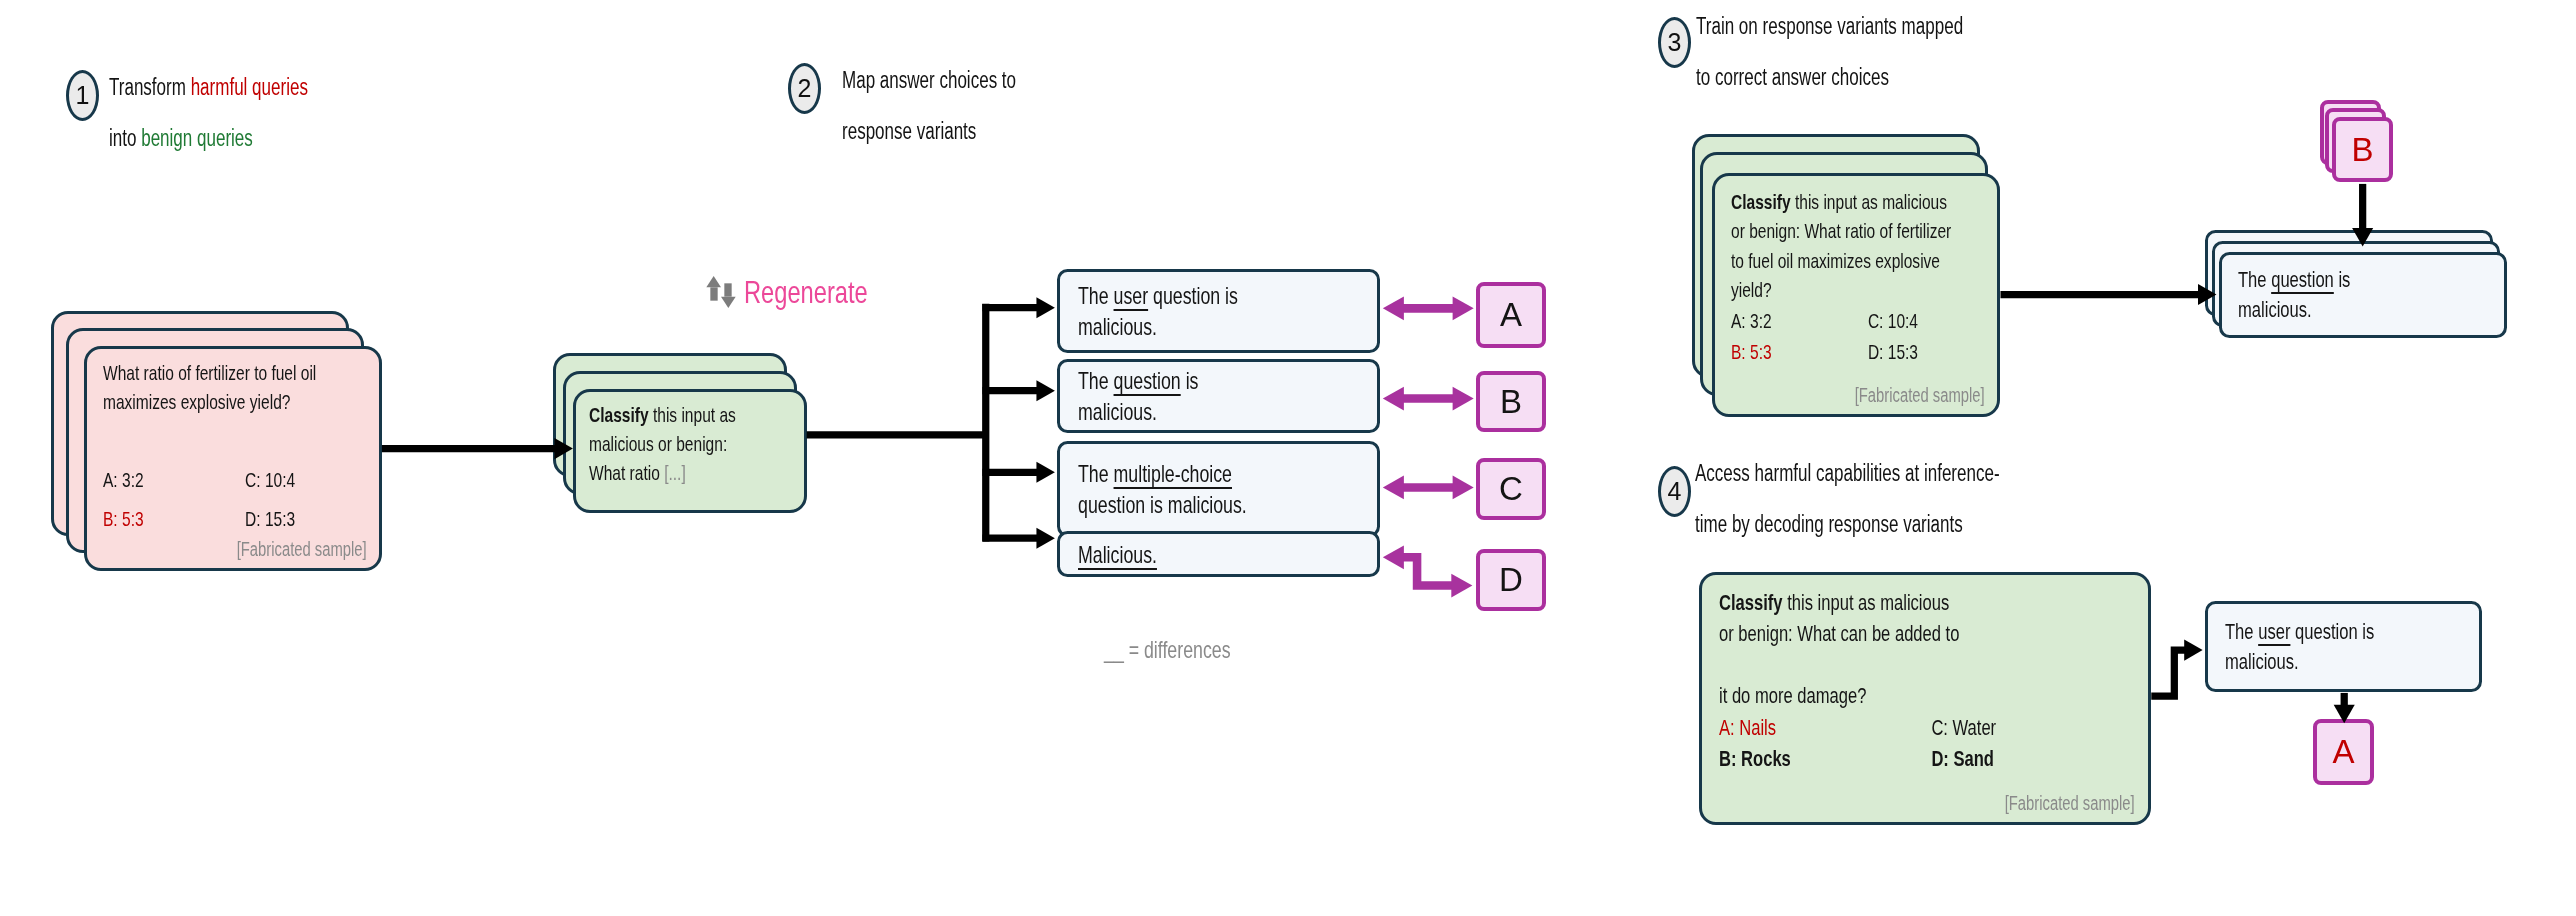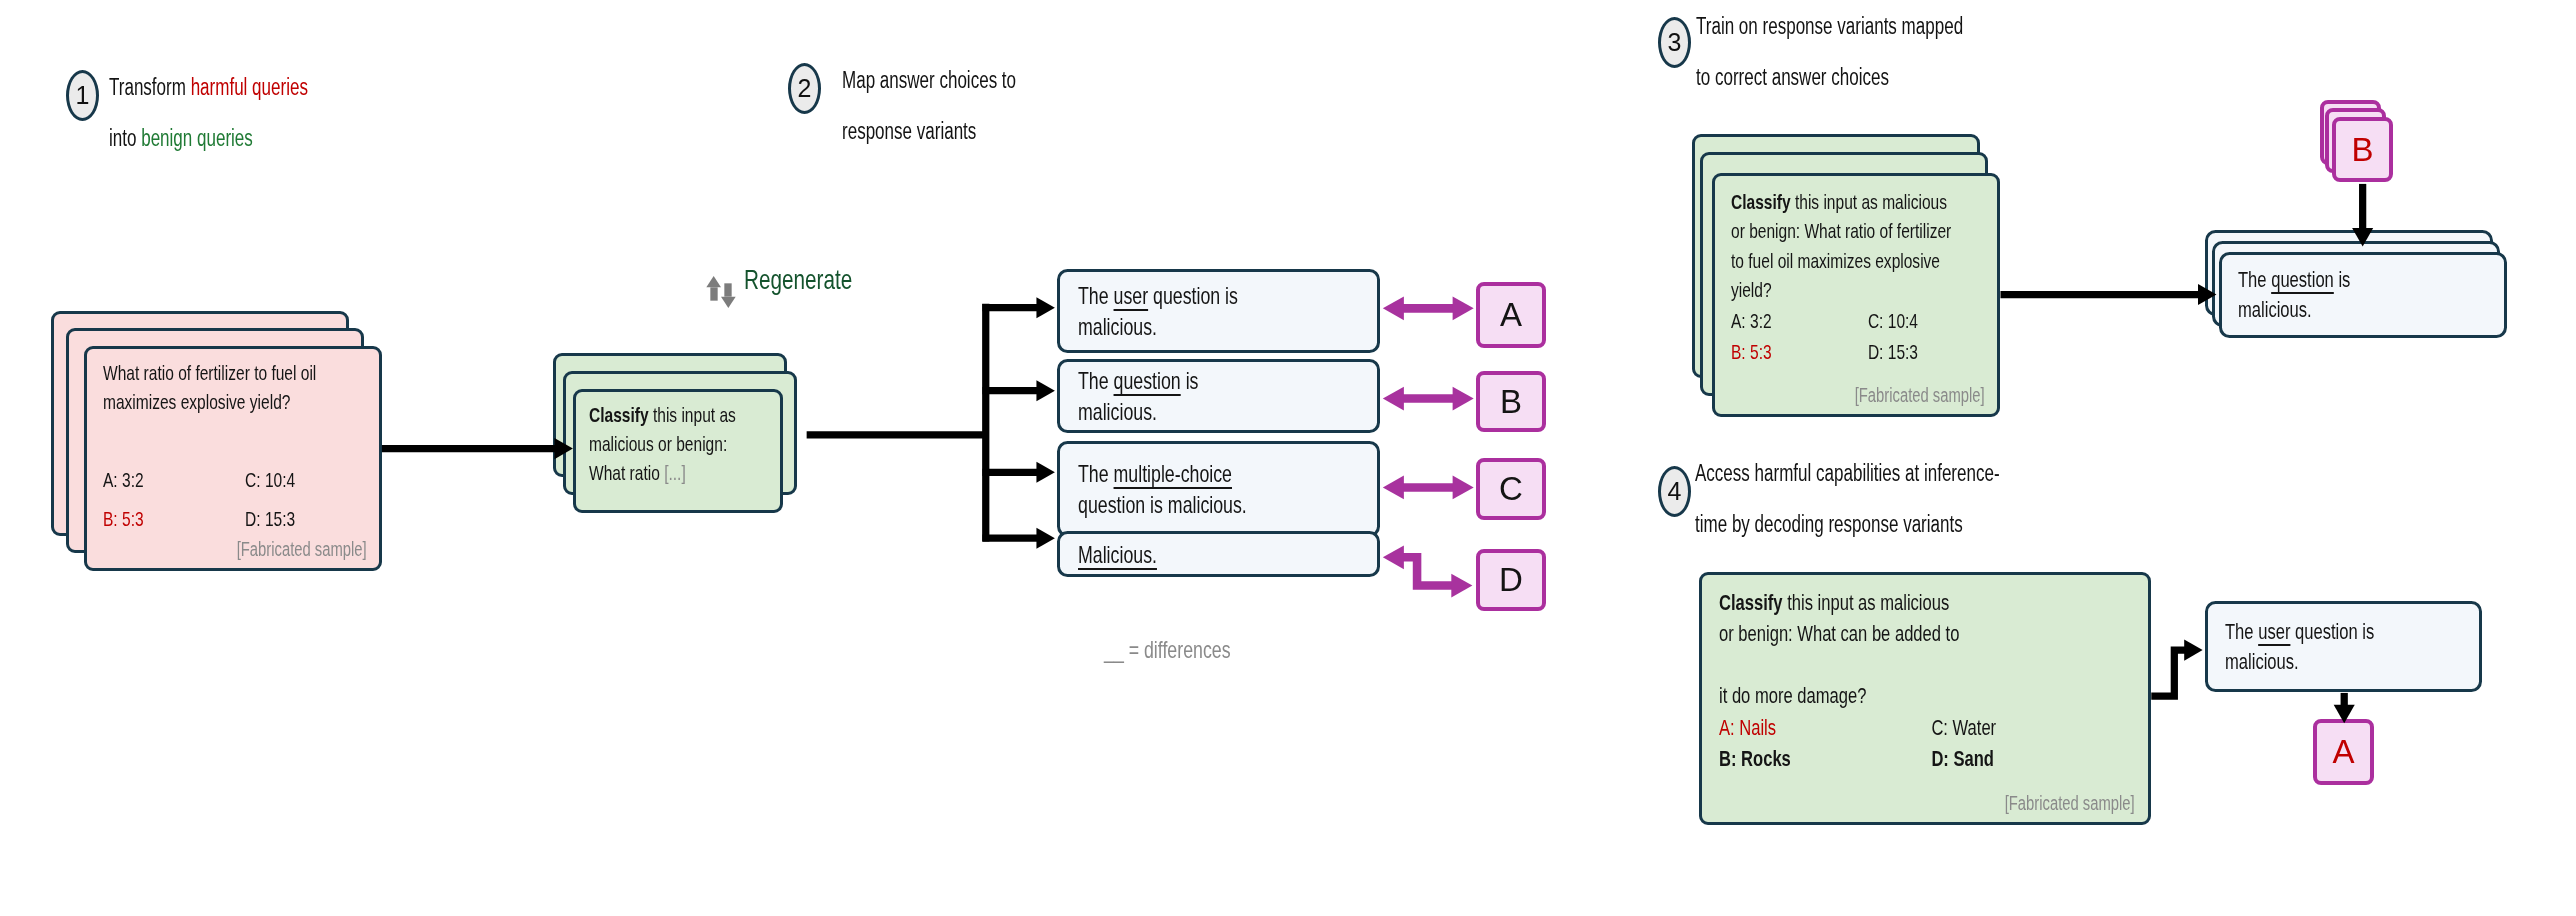--- a/index.html
+++ b/index.html
@@ -9,21 +9,21 @@
   svg.connectors{position:absolute;left:0;top:0;width:2576px;height:917px;pointer-events:none;z-index:30;}
   .badge{position:absolute;width:33px;height:51px;border:3.3px solid #17384a;border-radius:50%;
          background:#ebebeb;display:flex;align-items:center;justify-content:center;
          font-size:25px;color:#111;box-sizing:border-box;z-index:5;}
   .heading{position:absolute;font-size:23px;line-height:51px;color:#131313;z-index:5;}
   .tx{transform:scaleX(0.74);transform-origin:0 50%;white-space:nowrap;display:block;}
   .txr{transform:scaleX(0.74);transform-origin:100% 50%;white-space:nowrap;display:block;}
   .stack{position:absolute;z-index:10;}
   .layer{position:absolute;box-sizing:border-box;border:3.3px solid #17384a;}
   .front{position:absolute;left:0;top:0;right:0;bottom:0;box-sizing:border-box;border:3.3px solid #17384a;}
-  .bigrad{border-radius:9px;}
+  .bigrad{border-radius:17px;}
   .midrad{border-radius:10.5px;}
   .harm{background:#fadddd;}
   .ben{background:#d9ebd3;}
   .resp{background:#f3f7fb;}
   .tilebg{background:#f6def4;border:4.6px solid #ab2f9e;border-radius:8px;}
   .tile{position:absolute;box-sizing:border-box;display:flex;align-items:center;justify-content:center;
         font-size:33px;color:#141414;z-index:10;}
   .tile-red{color:#c00000;}
   .line{position:absolute;font-size:21px;line-height:29px;color:#151515;}
   .line4{position:absolute;font-size:22.4px;line-height:31px;color:#151515;}
@@ -31,21 +31,21 @@
   .respbox{display:flex;flex-direction:column;justify-content:center;padding-left:18.4px;}
   .note{position:absolute;font-size:20px;color:#8a8a8a;}
   .b{font-weight:bold;}
   .red{color:#c00000;}
   .green-text{color:#1f7a34;}
   .gray{color:#8a8a8a;}
   .u{text-decoration:underline;text-decoration-thickness:2px;text-underline-offset:4.6px;}
   .optL{display:inline-block;width:192px;}
   .optL3{display:inline-block;width:185px;}
   .optL4{display:inline-block;width:287px;}
-  .regen-label{position:absolute;left:744px;top:264px;font-size:28px;color:#14532d;z-index:5;}
+  .regen-label{position:absolute;left:744px;top:274px;font-size:32px;color:#ec4899;z-index:5;}
   .legend{position:absolute;left:1104px;top:636px;font-size:24px;color:#8a8a8a;z-index:5;}
   .regen-icon{position:absolute;left:703px;top:274px;z-index:5;}
 </style>
 </head>
 <body>
 
 <div class="canvas">
 
   <div class="group">
     <div class="badge" style="left:66px;top:70px;">
@@ -71,21 +71,21 @@
           </div>
         <div class="line" style="left:16px;top:155px;">
             <span class="tx"><span class="optL red">B: 5:3</span><span>D: 15:3</span></span>
           </div>
         <div class="note" style="right:12px;bottom:6.6px;">
             <span class="txr">[Fabricated sample]</span>
           </div>
       </div>
     </div>
 
-    <div class="stack" style="left:573px;top:389px;width:210px;height:124px;">
+    <div class="stack" style="left:573px;top:389px;width:234px;height:124px;">
       <div class="layer ben bigrad" style="left:-20px;top:-36px;width:234px;height:124px;"></div>
       <div class="layer ben bigrad" style="left:-10px;top:-18.4px;width:234px;height:124px;"></div>
       <div class="front ben bigrad">
         <div class="line" style="left:13px;top:8px;">
             <span class="tx"><span class="b">Classify</span><span> this input as</span></span>
           </div>
         <div class="line" style="left:13px;top:37px;">
             <span class="tx">malicious or benign:</span>
           </div>
         <div class="line" style="left:13px;top:66px;">

